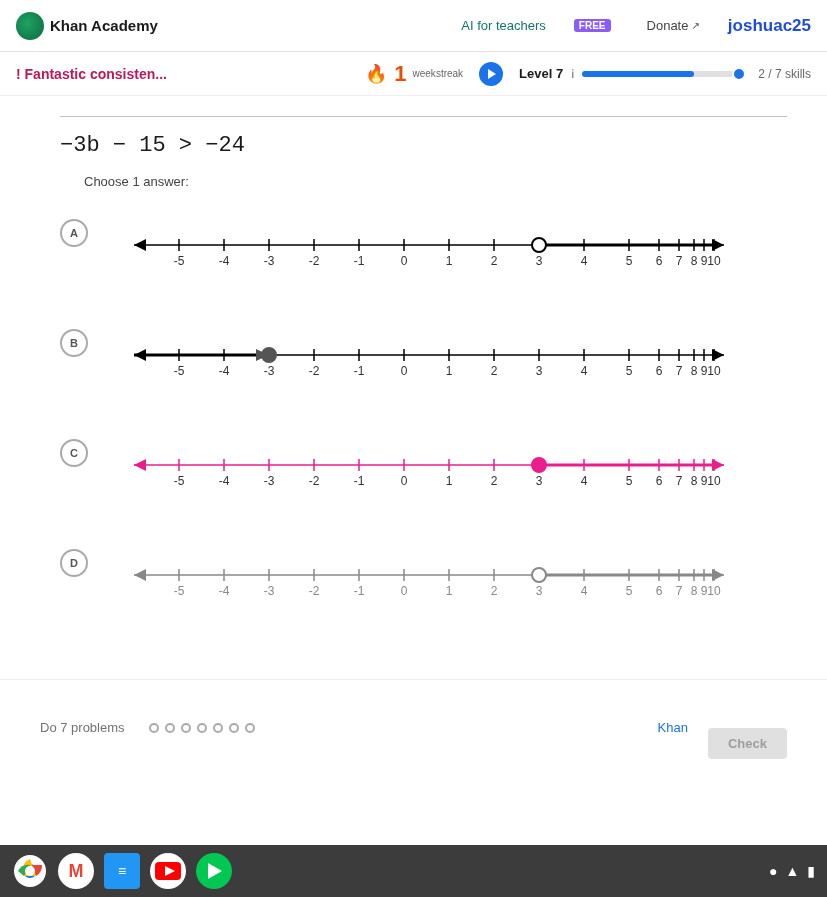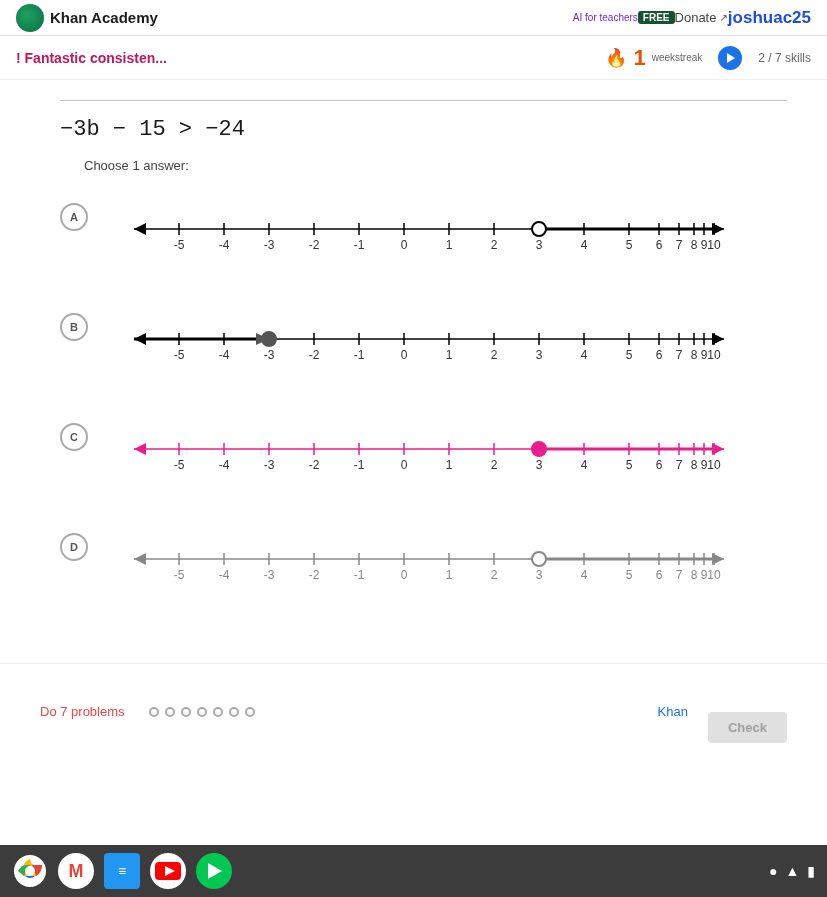--- a/index.html
+++ b/index.html
@@ -11,61 +11,62 @@
       overflow-x: hidden;
     }
 
     
     .top-nav {
       display: flex;
       align-items: center;
       padding: 4px 16px;
       background: #fff;
       border-bottom: 1px solid #e0e0e0;
-      height: 36px;
-      gap: 0;
+      height: 52px;
+      gap: 28px;
     }
     .nav-logo {
       display: flex;
       align-items: center;
       gap: 6px;
     }
     .nav-logo-circle {
       width: 28px;
       height: 28px;
       background: radial-gradient(circle at 40% 40%, #1ea362, #0a6a3f);
       border-radius: 50%;
     }
     .nav-brand {
       font-weight: 700;
       font-size: 15px;
       color: #1a1a1a;
     }
     .nav-spacer { flex: 1; }
     .nav-link {
-      font-size: 10px;
-      color: #6d28d9;
+      font-size: 13px;
+      color: #0f766e;
       cursor: pointer;
       text-decoration: none;
     }
     .nav-badge {
-      background: #14532d;
+      background: #8b5cf6;
       color: #fff;
       font-size: 10px;
       padding: 1px 5px;
       border-radius: 3px;
       font-weight: 700;
     }
     .nav-donate {
       font-size: 13px;
       color: #444;
       cursor: pointer;
       display: flex;
       align-items: center;
       gap: 3px;
+      margin-left: 8px;
     }
     .nav-user {
       font-size: 17px;
       color: #1d4ed8;
       font-weight: 600;
     }
 
     
     .sub-header {
       display: flex;
@@ -209,21 +210,21 @@
     
     .bottom-section {
       display: flex;
       align-items: center;
       padding: 16px 40px;
       border-top: 1px solid #eee;
       margin-top: 10px;
     }
     .do-problems {
       font-size: 13px;
-      color: #ef4444;
+      color: #737373;
       display: flex;
       align-items: center;
       gap: 24px;
     }
     .progress-dots {
       display: flex;
       gap: 6px;
     }
     .dot {
       width: 10px;
@@ -324,20 +325,28 @@
   <span class="sub-header-title">! Fantastic consisten...</span>
   <div class="streak-container">
     <span class="streak-flame">🔥</span>
     <span class="streak-num">1</span>
     <div style="display:flex;flex-direction:row;">
       <span class="streak-label">week</span>
       <span class="streak-label">streak</span>
     </div>
   </div>
   <div class="play-btn"></div>
+  <div class="level-section">
+    <span class="level-label">Level 7</span>
+    <span style="font-size:12px;color:#666;cursor:pointer;">ℹ</span>
+    <div class="level-bar-container">
+      <div class="level-bar-fill"></div>
+      <div class="level-dot"></div>
+    </div>
+  </div>
   <span class="skills-count">2 / 7 skills</span>
 </div>
 
 <div class="main-content">
   <hr class="divider-line">
   <div class="problem-equation">−3b − 15 &gt; −24</div>
   <div class="choose-label">Choose 1 answer:</div>
 
   <div class="answer-option">
     <div class="option-circle">A</div>

